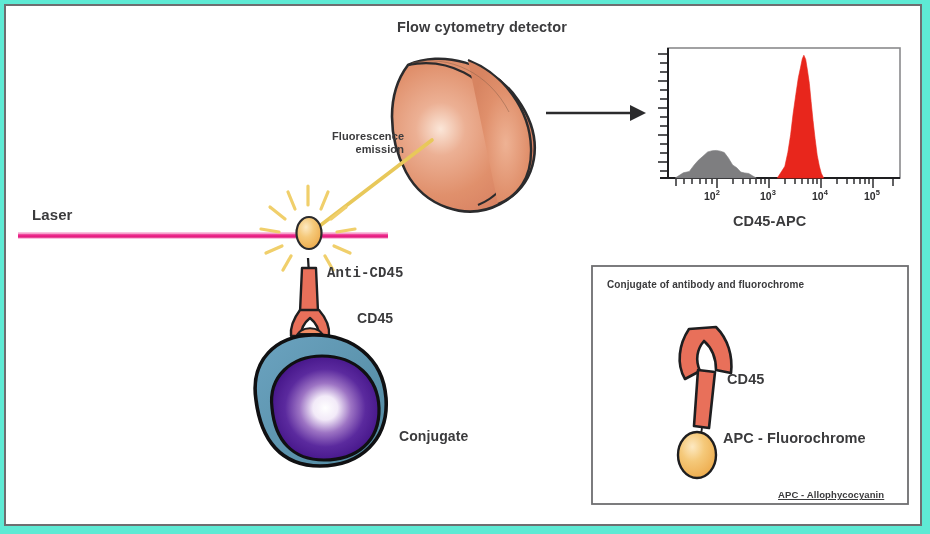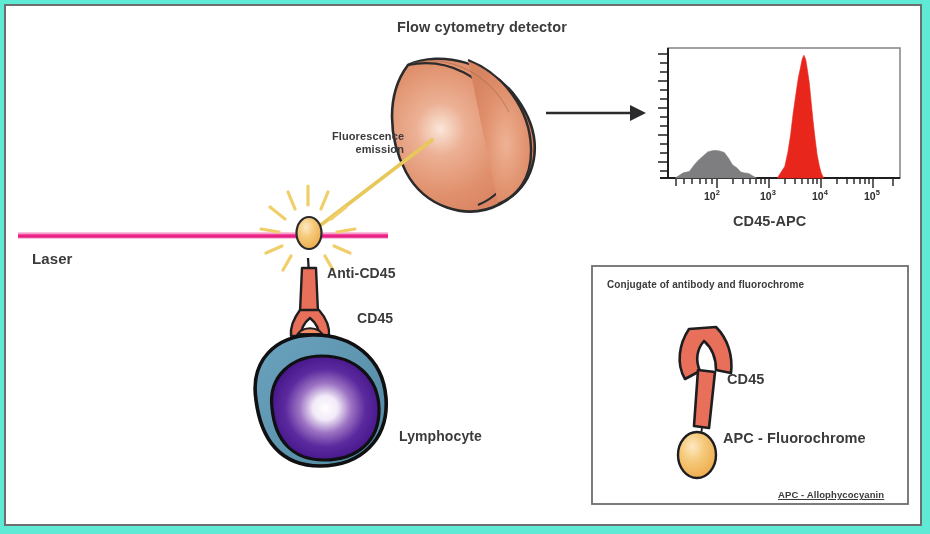--- a/index.html
+++ b/index.html
@@ -3,23 +3,23 @@
 <meta charset="utf-8">
 <style>
   html,body{margin:0;padding:0;background:#ffffff;}
   body{font-family:"Liberation Sans","DejaVu Sans",sans-serif;}
   #page{position:relative;width:930px;height:534px;background:#5eead4;overflow:hidden;}
   #frame{position:absolute;left:4px;top:4px;width:918px;height:522px;border:2px solid #6e6e70;background:#ffffff;box-sizing:border-box;}
   svg.layer{position:absolute;left:0;top:0;width:930px;height:534px;}
   .lbl{position:absolute;color:#3b3b3d;white-space:nowrap;letter-spacing:.1px;}
   #t-detector{left:397px;top:19px;font-size:14.5px;font-weight:700;}
   #t-fluoro{left:162px;top:186px;font-size:14.5px;font-weight:700;}
-  #t-laser{left:32px;top:206px;font-size:15px;font-weight:700;margin-top:44px;}
+  #t-laser{left:32px;top:206px;font-size:15px;font-weight:700;}
   #t-femiss{left:332px;top:130px;font-size:11px;font-weight:700;line-height:12.5px;text-align:right;width:72px;white-space:normal;}
-  #t-anti{left:327px;top:265px;font-size:14px;font-weight:700;}
+  #t-anti{left:327px;top:265px;font-size:14px;font-weight:700;font-family:Liberation Mono, monospace;}
   #t-cd45{left:357px;top:310px;font-size:14px;font-weight:700;}
   #t-lymph{left:399px;top:428px;font-size:14px;font-weight:700;}
   #t-xaxis{left:733px;top:213px;font-size:14.5px;font-weight:700;}
   #t-inset-title{left:607px;top:279px;font-size:10px;font-weight:700;}
   #t-inset-cd45{left:727px;top:371px;font-size:14.5px;font-weight:700;}
   #t-inset-apc{left:723px;top:430px;font-size:14.5px;font-weight:700;}
   #t-inset-foot{left:778px;top:489px;font-size:9.5px;font-weight:700;text-decoration:underline;}
   .tick-lab{position:absolute;font-size:10.5px;color:#2c2c2e;font-weight:700;}
   .tick-lab sup{font-size:7.5px;}
 </style>
@@ -204,21 +204,21 @@
 
       <ellipse cx="697" cy="455" rx="19" ry="23" fill="url(#gFluoro)" stroke="#1e1e20" stroke-width="2.4"></ellipse>
     </g>
   </svg>
 
   <div class="lbl" id="t-detector">Flow cytometry detector</div>
   <div class="lbl" id="t-laser">Laser</div>
   <div class="lbl" id="t-femiss">Fluorescence emission</div>
   <div class="lbl" id="t-anti">Anti-CD45</div>
   <div class="lbl" id="t-cd45">CD45</div>
-  <div class="lbl" id="t-lymph">Lymphocyte</div>
+  <div class="lbl" id="t-lymph">Conjugate</div>
 
   <div class="lbl" id="t-xaxis">CD45-APC</div>
 
   <div class="tick-lab" style="left:704px;top:188px;">10<sup>2</sup></div>
   <div class="tick-lab" style="left:760px;top:188px;">10<sup>3</sup></div>
   <div class="tick-lab" style="left:812px;top:188px;">10<sup>4</sup></div>
   <div class="tick-lab" style="left:864px;top:188px;">10<sup>5</sup></div>
 
   <div class="lbl" id="t-inset-title">Conjugate of antibody and fluorochrome</div>
   <div class="lbl" id="t-inset-cd45">CD45</div>

